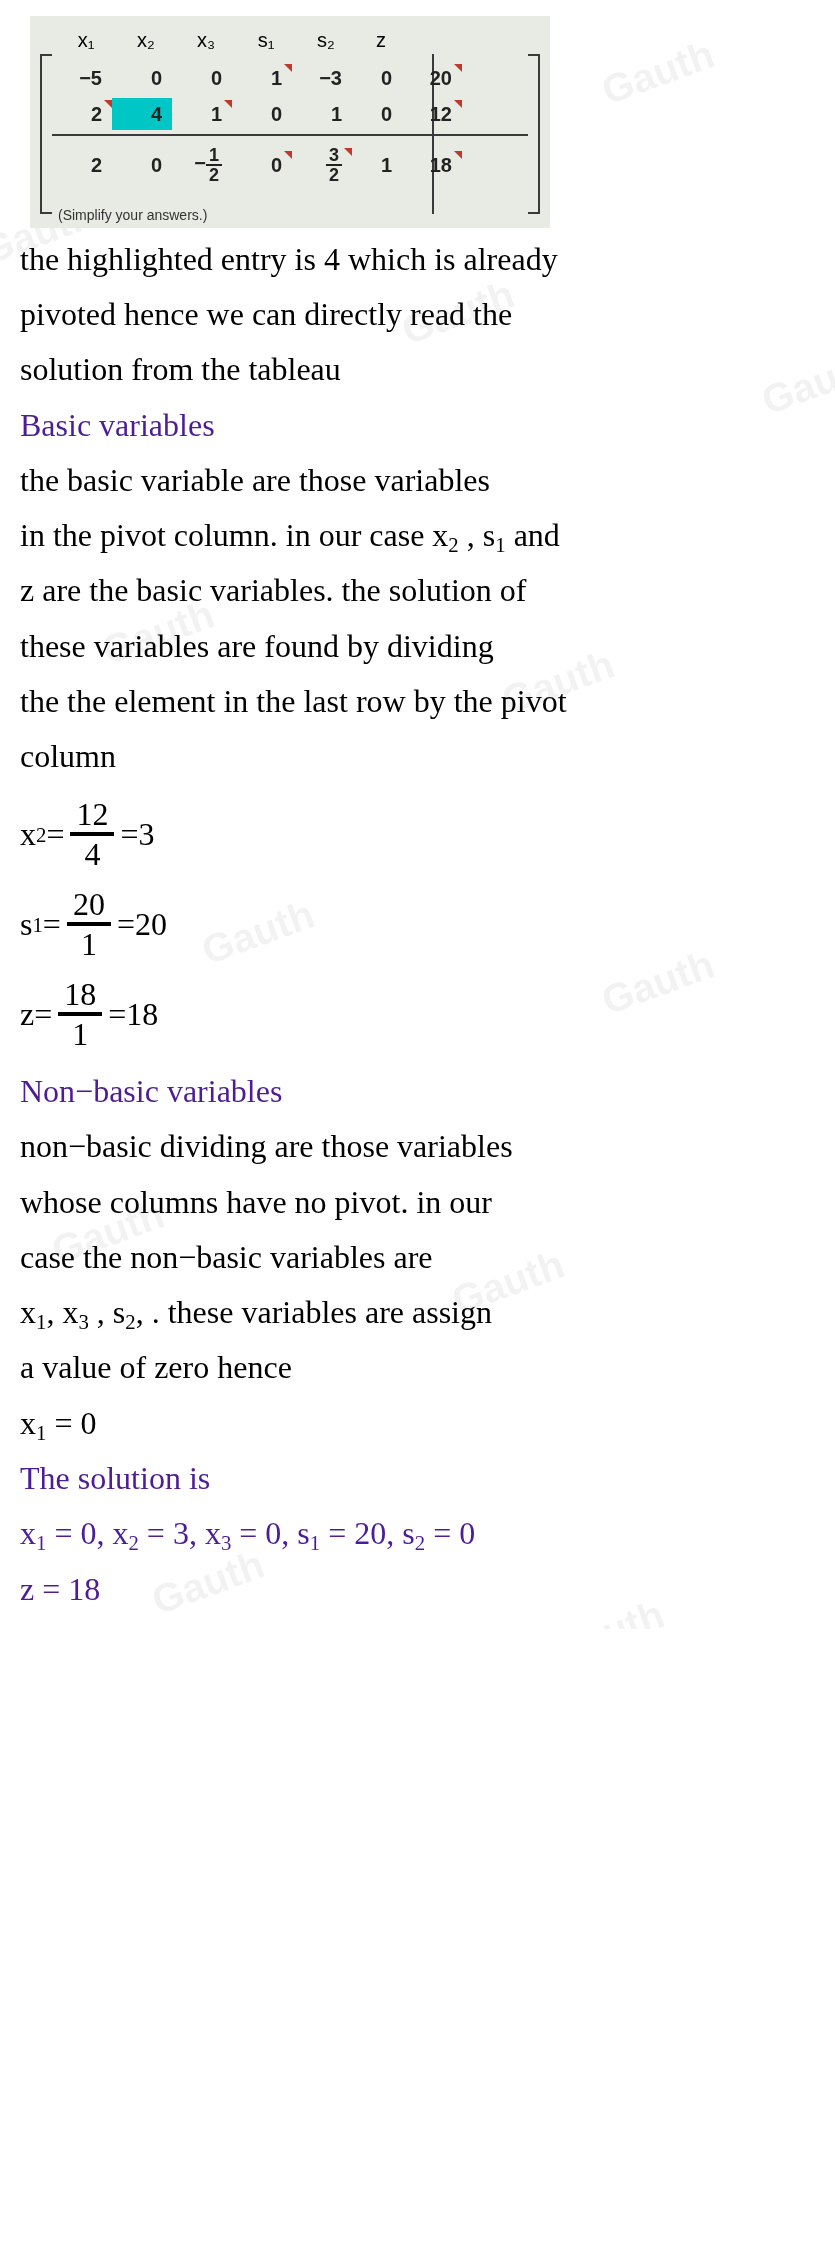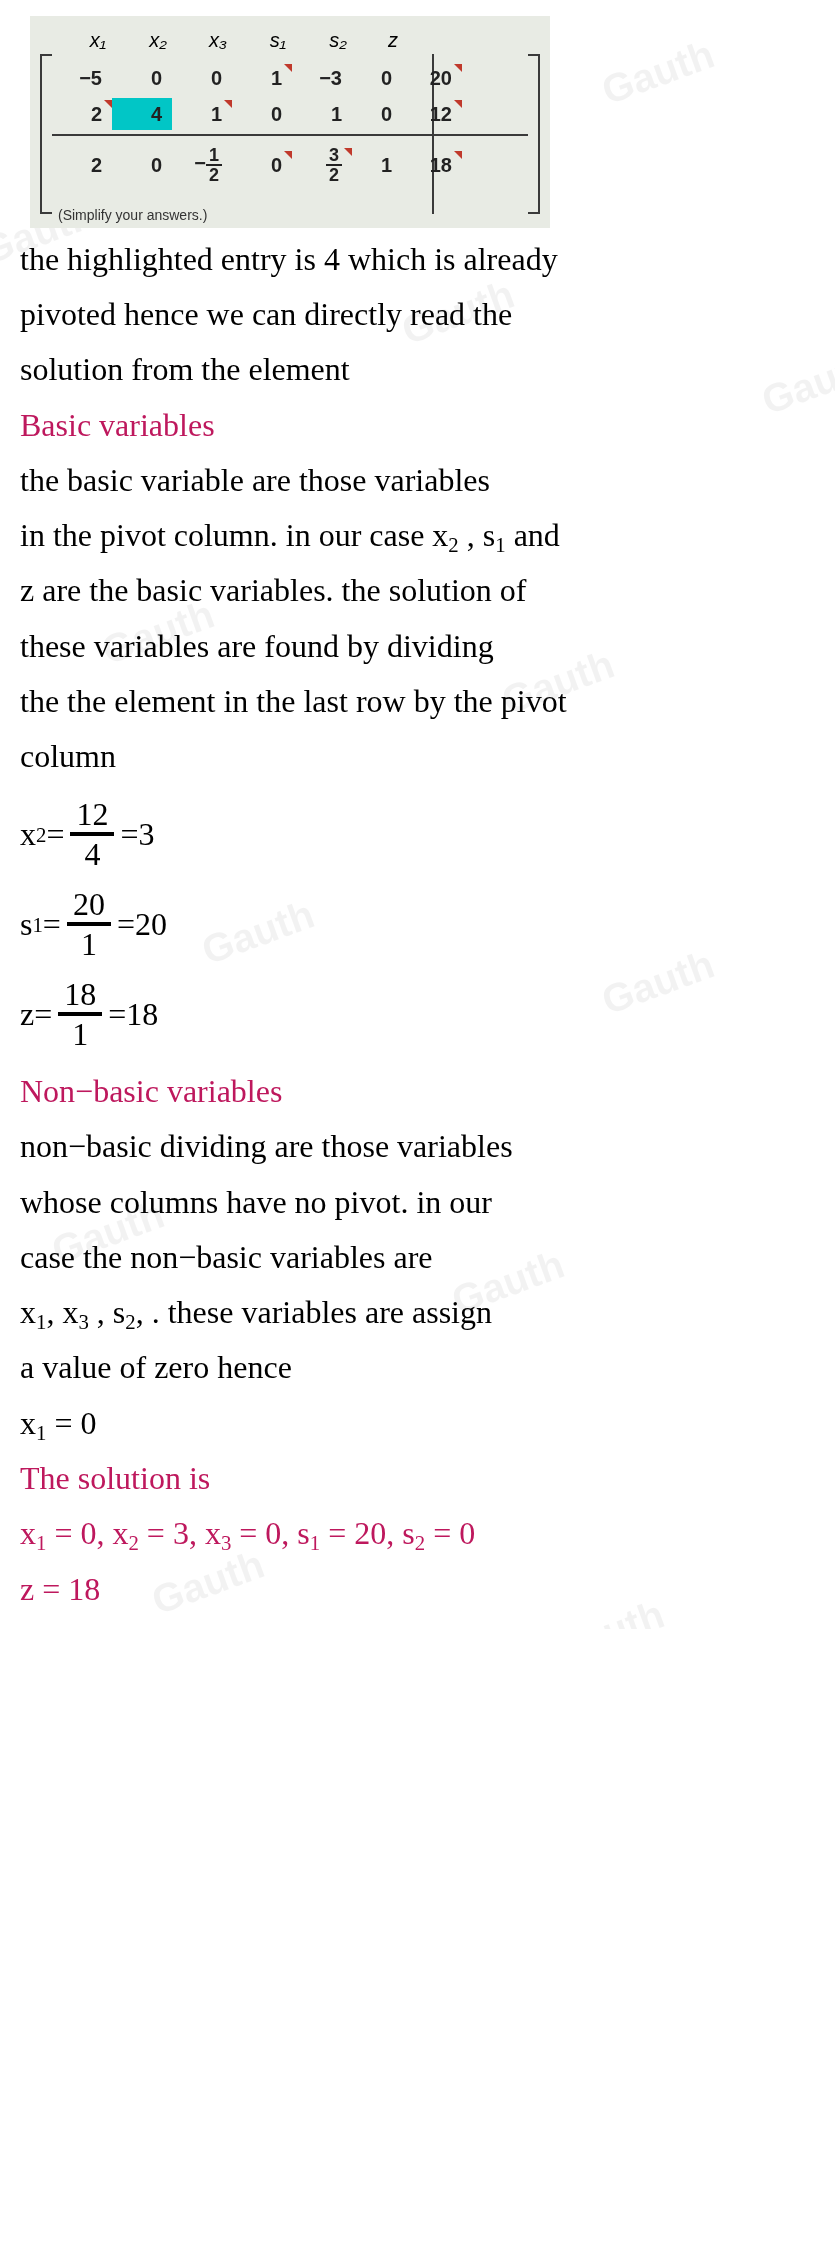--- a/index.html
+++ b/index.html
@@ -18,39 +18,39 @@
     }
     .wm {
       position: absolute; color: rgba(0,0,0,0.05); font-family: Arial, sans-serif;
       font-size: 40px; font-weight: 600; transform: rotate(-20deg);
     }
     .content { position: relative; z-index: 1; }
     .tableau-img {
       width: 520px; height: 212px; background: #e8ebe4; margin: 6px 0 6px 10px;
       position: relative; font-family: Arial, sans-serif; font-size: 20px;
     }
-    .headers { position: absolute; top: 8px; left: 16px; width: 100%; display: flex; font-style: italic; }
+    .headers { position: absolute; top: 8px; left: 4px; width: 100%; display: flex; }
     .headers span { display:inline-block; text-align:center; }
     .bracket-l, .bracket-r {
       position:absolute; top:38px; width:12px; height:160px;
     }
     .bracket-l { left:10px; border-left:2px solid #3a3a3a; border-top:2px solid #3a3a3a; border-bottom:2px solid #3a3a3a;}
     .bracket-r { right:10px; border-right:2px solid #3a3a3a; border-top:2px solid #3a3a3a; border-bottom:2px solid #3a3a3a;}
     .mrow { position:absolute; left:22px; right:22px; display:flex; align-items:center; }
     .mrow .c { text-align:right; padding-right:10px; font-weight:600; color:#222; position:relative;}
     .hl { background:#01c6c6; }
     .tick { position:absolute; top:2px; right:0; width:0;height:0; border-top:8px solid #c0392b; border-left:8px solid transparent;}
     .hrule { position:absolute; left:22px; right:22px; height:2px; background:#3a3a3a; }
     .vline { position:absolute; width:2px; background:#3a3a3a; }
     .frac { display:inline-flex; flex-direction:column; align-items:center; vertical-align:middle; line-height:1;}
     .frac .n, .frac .d { padding:0 3px; font-size:18px;}
     .frac .bar { width:100%; height:2px; background:#222;}
     .simplify { position:absolute; bottom:2px; left:28px; font-size:14px; color:#333; font-family:Arial,sans-serif;}
     .line { margin: 4px 0; }
-    .red { color:#be185d; }
+    .red { color:#4c1d95; }
     .bold { font-weight:400; }
     .sub { font-size:0.65em; vertical-align:-0.3em; }
     .mfrac { display:inline-flex; flex-direction:column; align-items:center; vertical-align:middle; margin:0 6px;}
     .mfrac span { line-height:1; padding:2px 6px;}
     .mfrac .fb { width:100%; height:2px; background:#000;}
     .eqn { margin: 14px 0; display:flex; align-items:center;}
   </style>
 </head>
 <body>
 
@@ -122,21 +122,21 @@
             <span class="d">2</span>
           </span><span class="tick"></span></span>
       <span class="c" style="width:50px">1</span>
       <span class="c" style="width:60px"><span>18</span><span class="tick"></span></span>
     </div>
     <div class="simplify">(Simplify your answers.)</div>
   </div>
 
   <div class="line">the highlighted entry is 4 which is already</div>
   <div class="line">pivoted hence we can directly read the</div>
-  <div class="line">solution from the element</div>
+  <div class="line">solution from the tableau</div>
 
   <div class="line red">Basic variables</div>
 
   <div class="line">the basic variable are those variables</div>
   <div class="line">
     <span>in the pivot column. in our case x</span><span class="sub">2</span><span> , s</span><span class="sub">1</span><span> and</span>
   </div>
   <div class="line">z are the basic variables. the solution of</div>
   <div class="line">these variables are found by dividing</div>
   <div class="line">the the element in the last row by the pivot</div>

